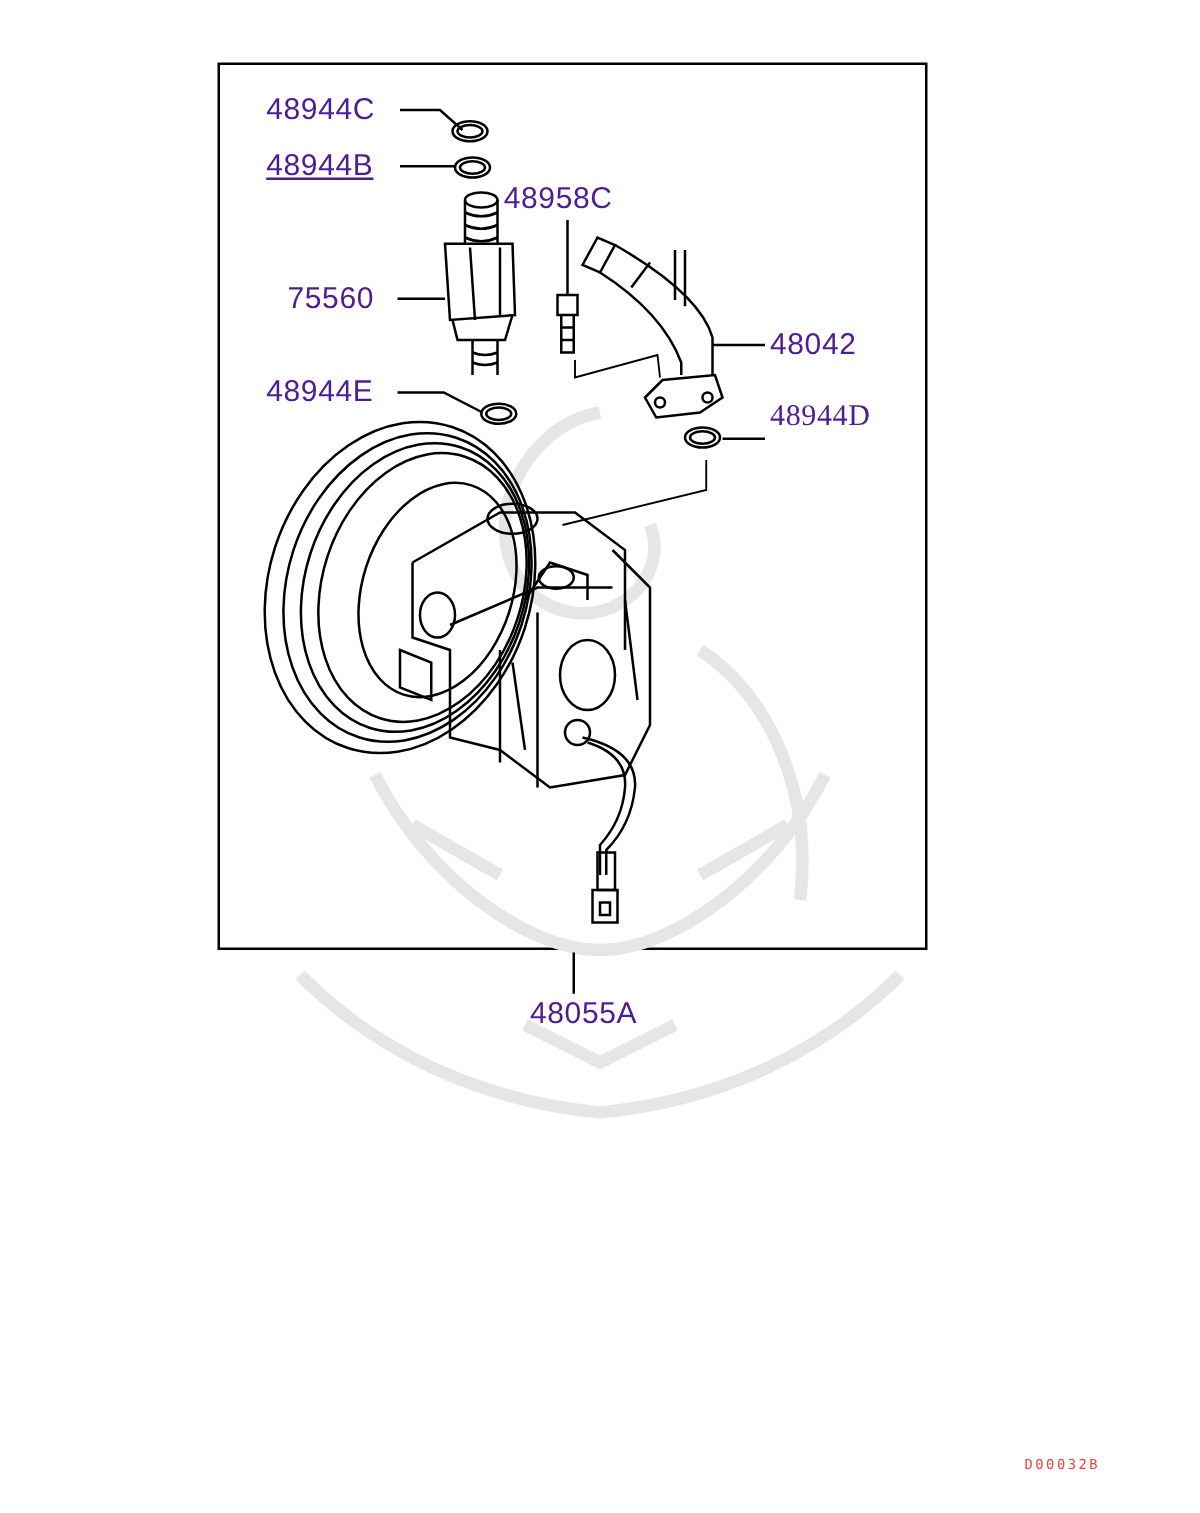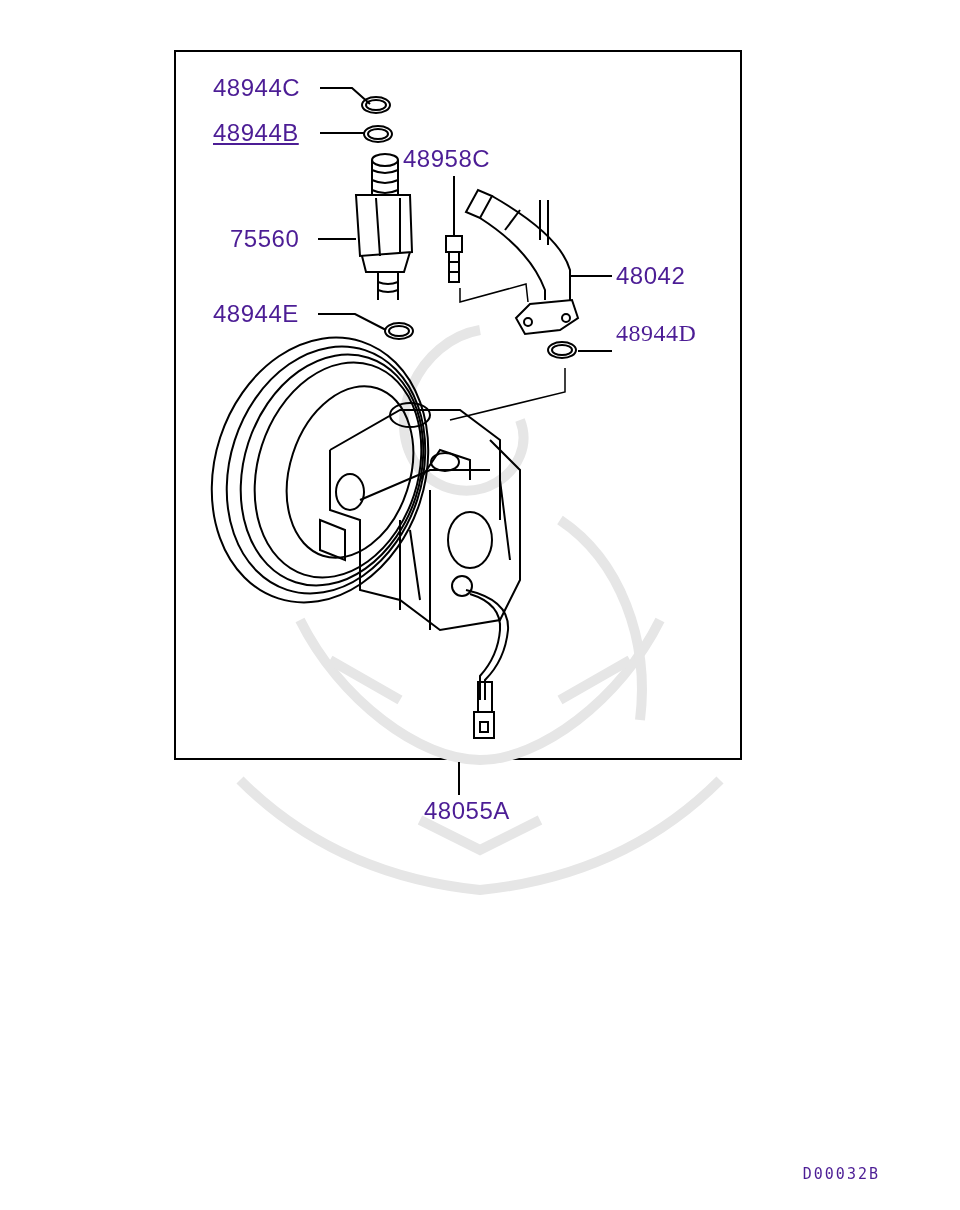--- a/index.html
+++ b/index.html
@@ -2,22 +2,22 @@
 <html><head>
 <meta charset="utf-8">
 <style>
   html, body { margin: 0; padding: 0; background: #ffffff; }
   body { width: 960px; height: 1210px; position: relative; overflow: hidden;
          font-family: "Liberation Sans", sans-serif; }
   .frame { position: absolute; left: 174px; top: 50px; width: 568px; height: 710px;
            border: 2px solid #000; box-sizing: border-box; }
   .lbl { position: absolute; font-size: 24px; font-weight: normal; color: #4c1d95;
          letter-spacing: 0.5px; line-height: 1; font-family: "Liberation Sans", sans-serif; }
-  .code { position: absolute; right: 80px; top: 1165px; font-size: 15px; letter-spacing: 2px;
-          font-family: "DejaVu Sans Mono", monospace; color: #4c1d95; }
+  .code { position: absolute; right: 80px; top: 1165px; font-size: 11px; letter-spacing: 2px;
+          font-family: "DejaVu Sans Mono", monospace; color: #ef4444; }
   svg.art { position: absolute; left: 0; top: 0; }
 </style>
 </head>
 <body>
 
 <div class="frame"></div>
 
 <svg class="art" width="960" height="1210" viewBox="0 0 960 1210">
 
   <g fill="none" stroke="#e6e6e6" stroke-width="10">

